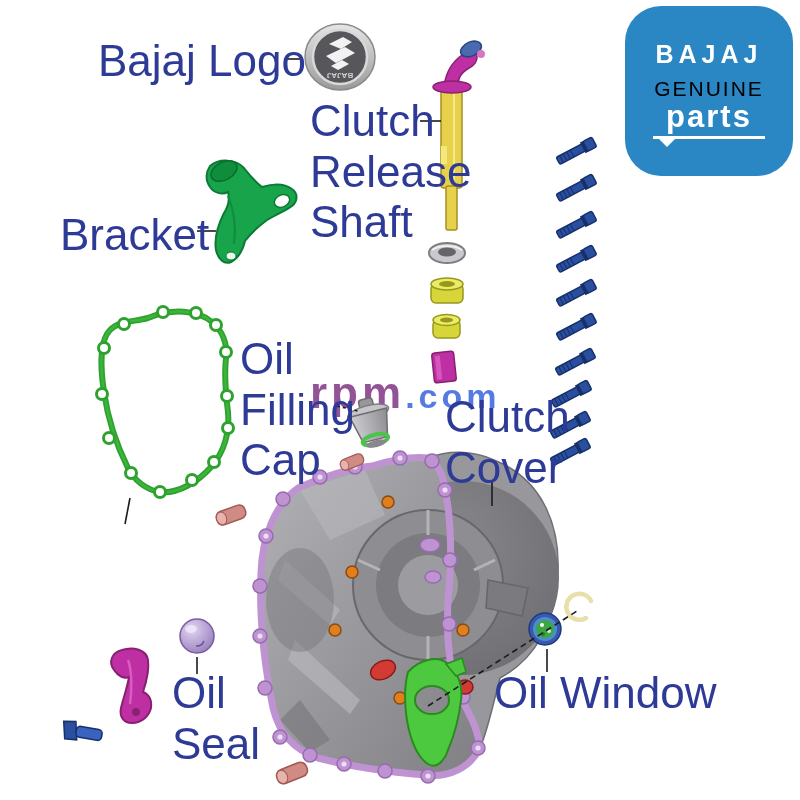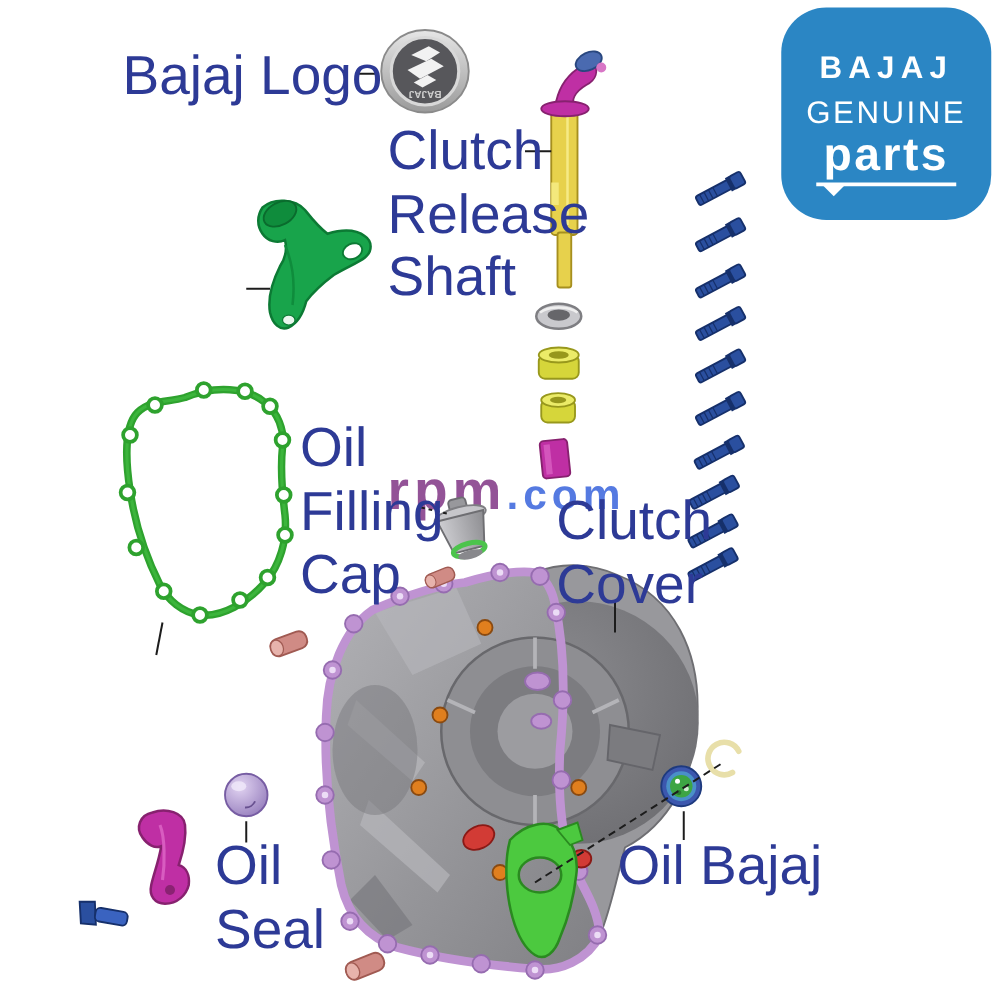--- a/index.html
+++ b/index.html
@@ -10,22 +10,22 @@
        white-space:pre-line;letter-spacing:0px;}
   #watermark{position:absolute;left:310px;top:368px;z-index:1;font-size:44px;font-weight:700;
              letter-spacing:4px;opacity:.75;}
   #watermark .wm-gray{color:#701a75;}
   #watermark .wm-cyan{color:#1d4ed8;font-size:34px;}
   
   #badge{position:absolute;left:625px;top:6px;width:168px;height:170px;z-index:3;
          background:#2b86c4;border-radius:36px;display:flex;flex-direction:column;
          align-items:center;box-sizing:border-box;padding-top:36px;}
   .badge-brand{color:#ffffff;font-weight:700;font-size:25px;letter-spacing:5px;line-height:1;}
-  .badge-genuine{color:#ffffff;font-size:25px;letter-spacing:2px;line-height:1;margin-top:11px;}
-  .badge-parts{color:#ffffff;font-weight:700;font-size:37px;letter-spacing:2px;line-height:1;margin-top:2px;}
+  .badge-genuine{color:#000000;font-size:21px;letter-spacing:2px;line-height:1;margin-top:11px;}
+  .badge-parts{color:#ffffff;font-weight:700;font-size:31px;letter-spacing:2px;line-height:1;margin-top:2px;}
   .badge-underline{width:112px;height:3px;background:#ffffff;margin-top:4px;position:relative;}
   .badge-underline .chev{position:absolute;left:5px;top:2px;width:0;height:0;
          border-left:9px solid transparent;border-right:9px solid transparent;border-top:9px solid #ffffff;}
 </style>
 </head>
 <body>
 
 <div id="stage">
 
   <div id="watermark"><span class="wm-gray">rpm</span><span class="wm-cyan">.com</span></div>
@@ -298,28 +298,29 @@
       <line x1="197" y1="657" x2="197" y2="674"></line>
       <line x1="547" y1="649" x2="547" y2="672"></line>
       <line x1="428" y1="706" x2="577" y2="611" stroke-dasharray="6 4"></line>
     </g>
   </svg>
 
   <div class="lbl" style="left:98px;top:36px;">Bajaj Logo</div>
   <div class="lbl" style="left:310px;top:96px;">Clutch
 Release
 Shaft</div>
+  <div class="lbl" style="left:60px;top:210px;">Bracket</div>
   <div class="lbl" style="left:240px;top:334px;">Oil
 Filling
 Cap</div>
   <div class="lbl" style="left:445px;top:392px;">Clutch
 Cover</div>
   <div class="lbl" style="left:172px;top:668px;">Oil
 Seal</div>
-  <div class="lbl" style="left:494px;top:668px;">Oil Bajaj</div>
+  <div class="lbl" style="left:494px;top:668px;">Oil Window</div>
 
   <div id="badge">
     <div class="badge-brand">BAJAJ</div>
     <div class="badge-genuine">GENUINE</div>
     <div class="badge-parts">parts</div>
     <div class="badge-underline">
         <span class="chev"></span>
       </div>
   </div>
 

